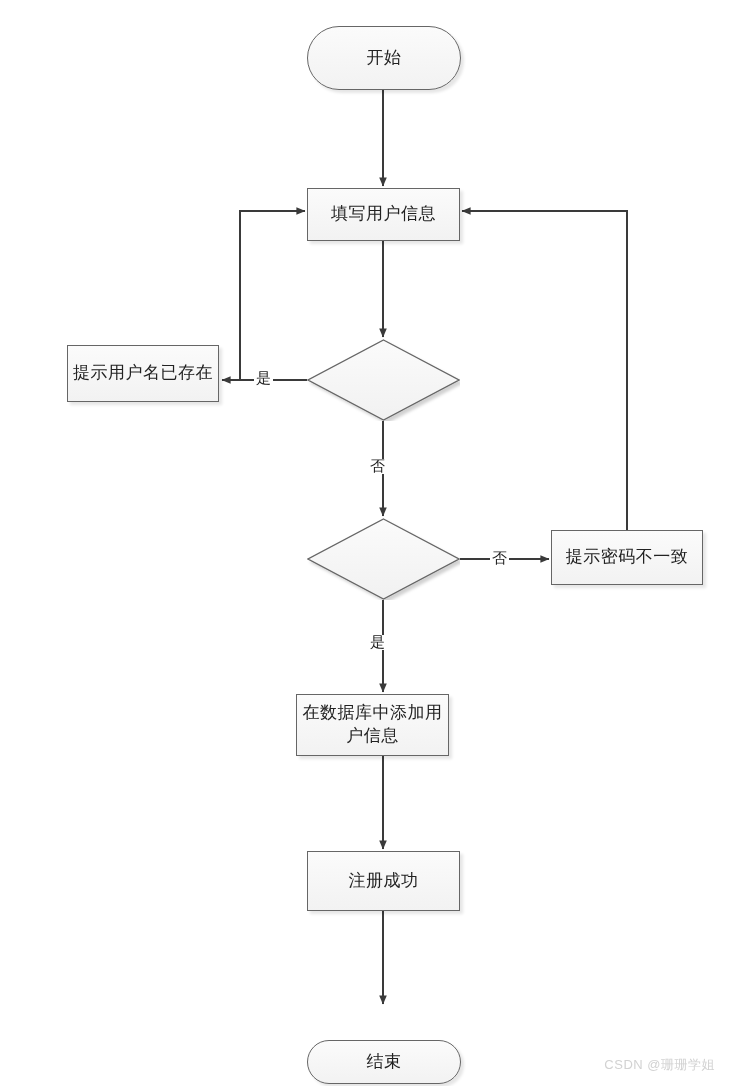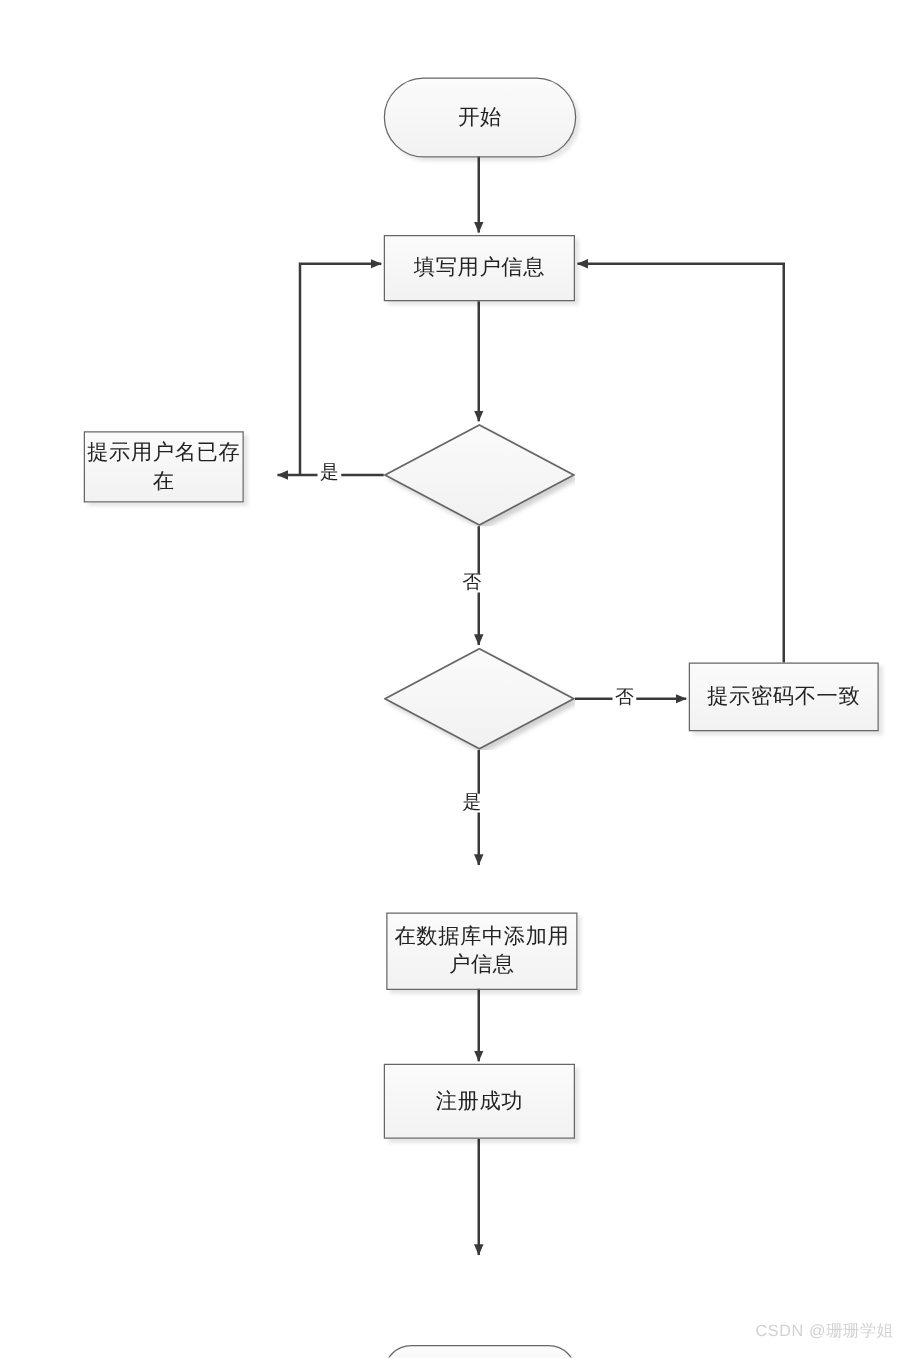--- a/index.html
+++ b/index.html
@@ -34,21 +34,20 @@
     font-size: 17px;
     line-height: 1.35;
     letter-spacing: 0.5px;
     background: linear-gradient(180deg, #fbfbfb 0%, #f2f2f2 100%);
     border: 1px solid #666666;
     box-shadow: 3px 3px 3px rgba(0,0,0,0.10);
   }
 
   .node.terminator {
     border-radius: 40px;
-    margin-top: 36px;
   }
 
   .node.decision {
     border: none;
     background: none;
     box-shadow: none;
   }
   .decision .diamond-shape {
     position: absolute;
     left: 0;
@@ -132,35 +131,35 @@
 <div class="node" style="left:307px; top:188px; width:153px; height:53px;">
   <span>填写用户信息</span>
 </div>
 
 <div class="node decision" style="left:307px; top:339px; width:153px; height:82px;">
   <svg class="diamond-shape" viewBox="0 0 153 82" preserveAspectRatio="none" xmlns="http://www.w3.org/2000/svg">
     <polygon points="76.5,1 152,41 76.5,81 1,41" fill="url(#nodeGrad)" stroke="#666666" stroke-width="1.4" filter="url(#nodeShadow)"></polygon>
   </svg>
 </div>
 
-<div class="node" style="left:67px; top:345px; width:128px; height:57px;">
+<div class="node" style="left:67px; top:345px; width:152px; height:57px;">
   <span>提示用户名已存在</span>
 </div>
 
 <div class="node decision" style="left:307px; top:518px; width:153px; height:82px;">
   <svg class="diamond-shape" viewBox="0 0 153 82" preserveAspectRatio="none" xmlns="http://www.w3.org/2000/svg">
     <polygon points="76.5,1 152,41 76.5,81 1,41" fill="url(#nodeGrad)" stroke="#666666" stroke-width="1.4" filter="url(#nodeShadow)"></polygon>
   </svg>
 </div>
 
 <div class="node" style="left:551px; top:530px; width:152px; height:55px;">
   <span>提示密码不一致</span>
 </div>
 
-<div class="node" style="left:309px; top:694px; width:153px; height:62px;margin-top:36px;">
+<div class="node" style="left:296px; top:694px; width:153px; height:62px;">
   <span>在数据库中添加用户信息</span>
 </div>
 
 <div class="node" style="left:307px; top:851px; width:153px; height:60px;">
   <span>注册成功</span>
 </div>
 
 <div class="node terminator" style="left:307px; top:1040px; width:154px; height:44px;">
   <span>结束</span>
 </div>

